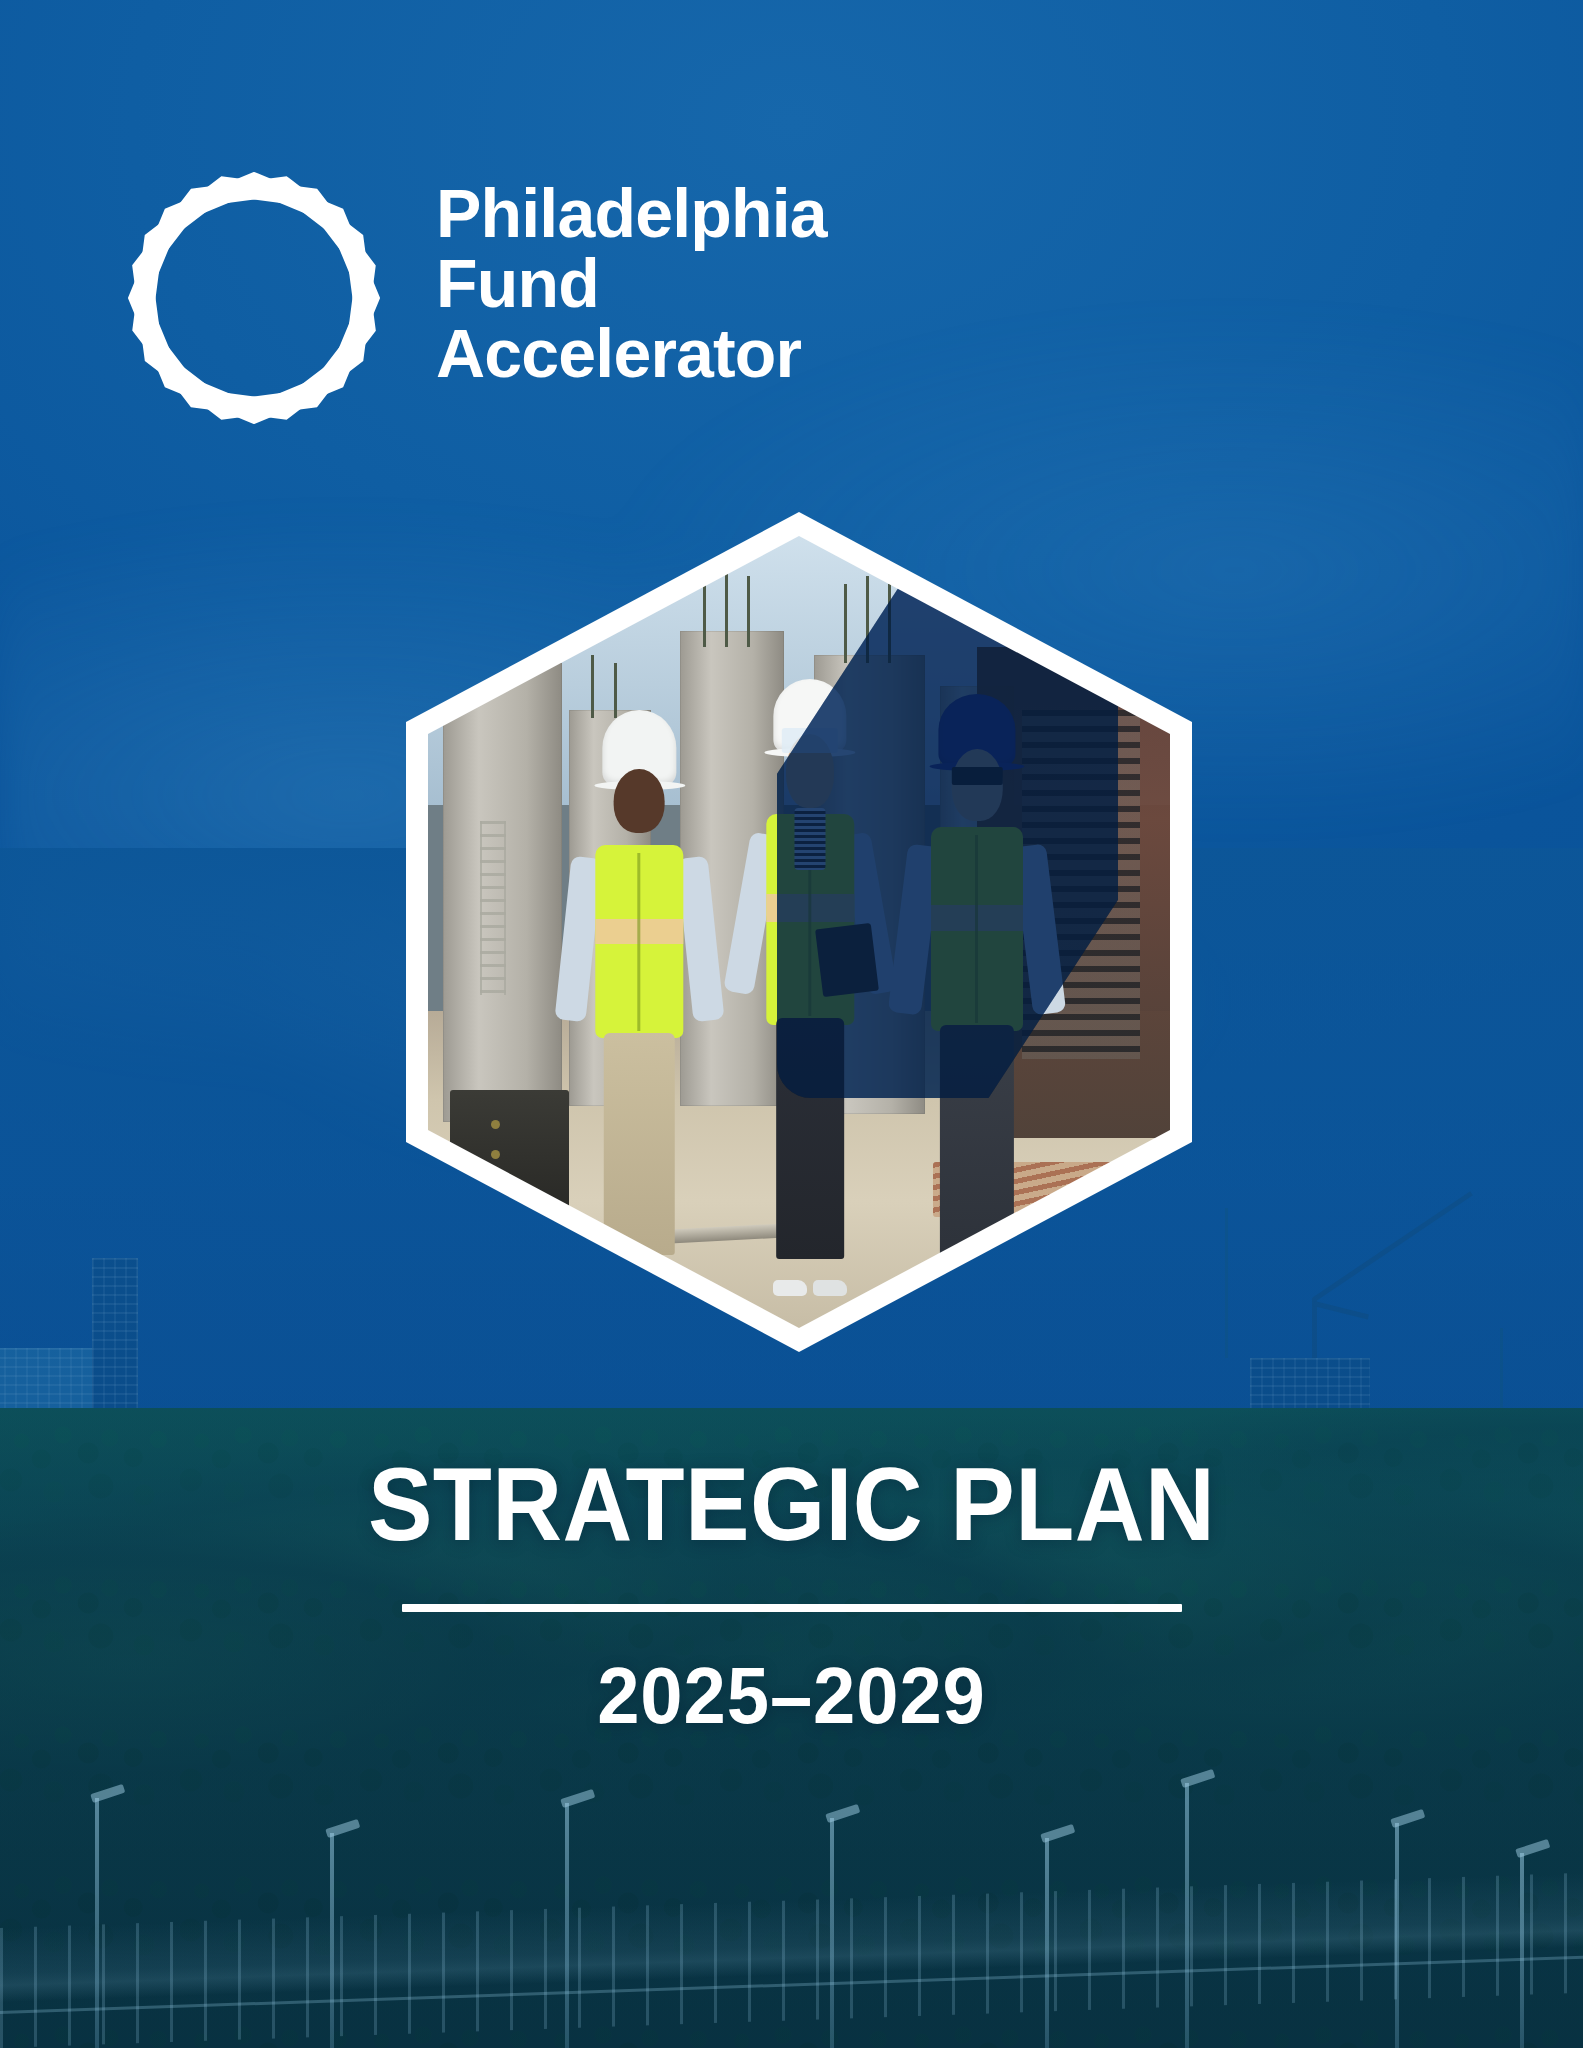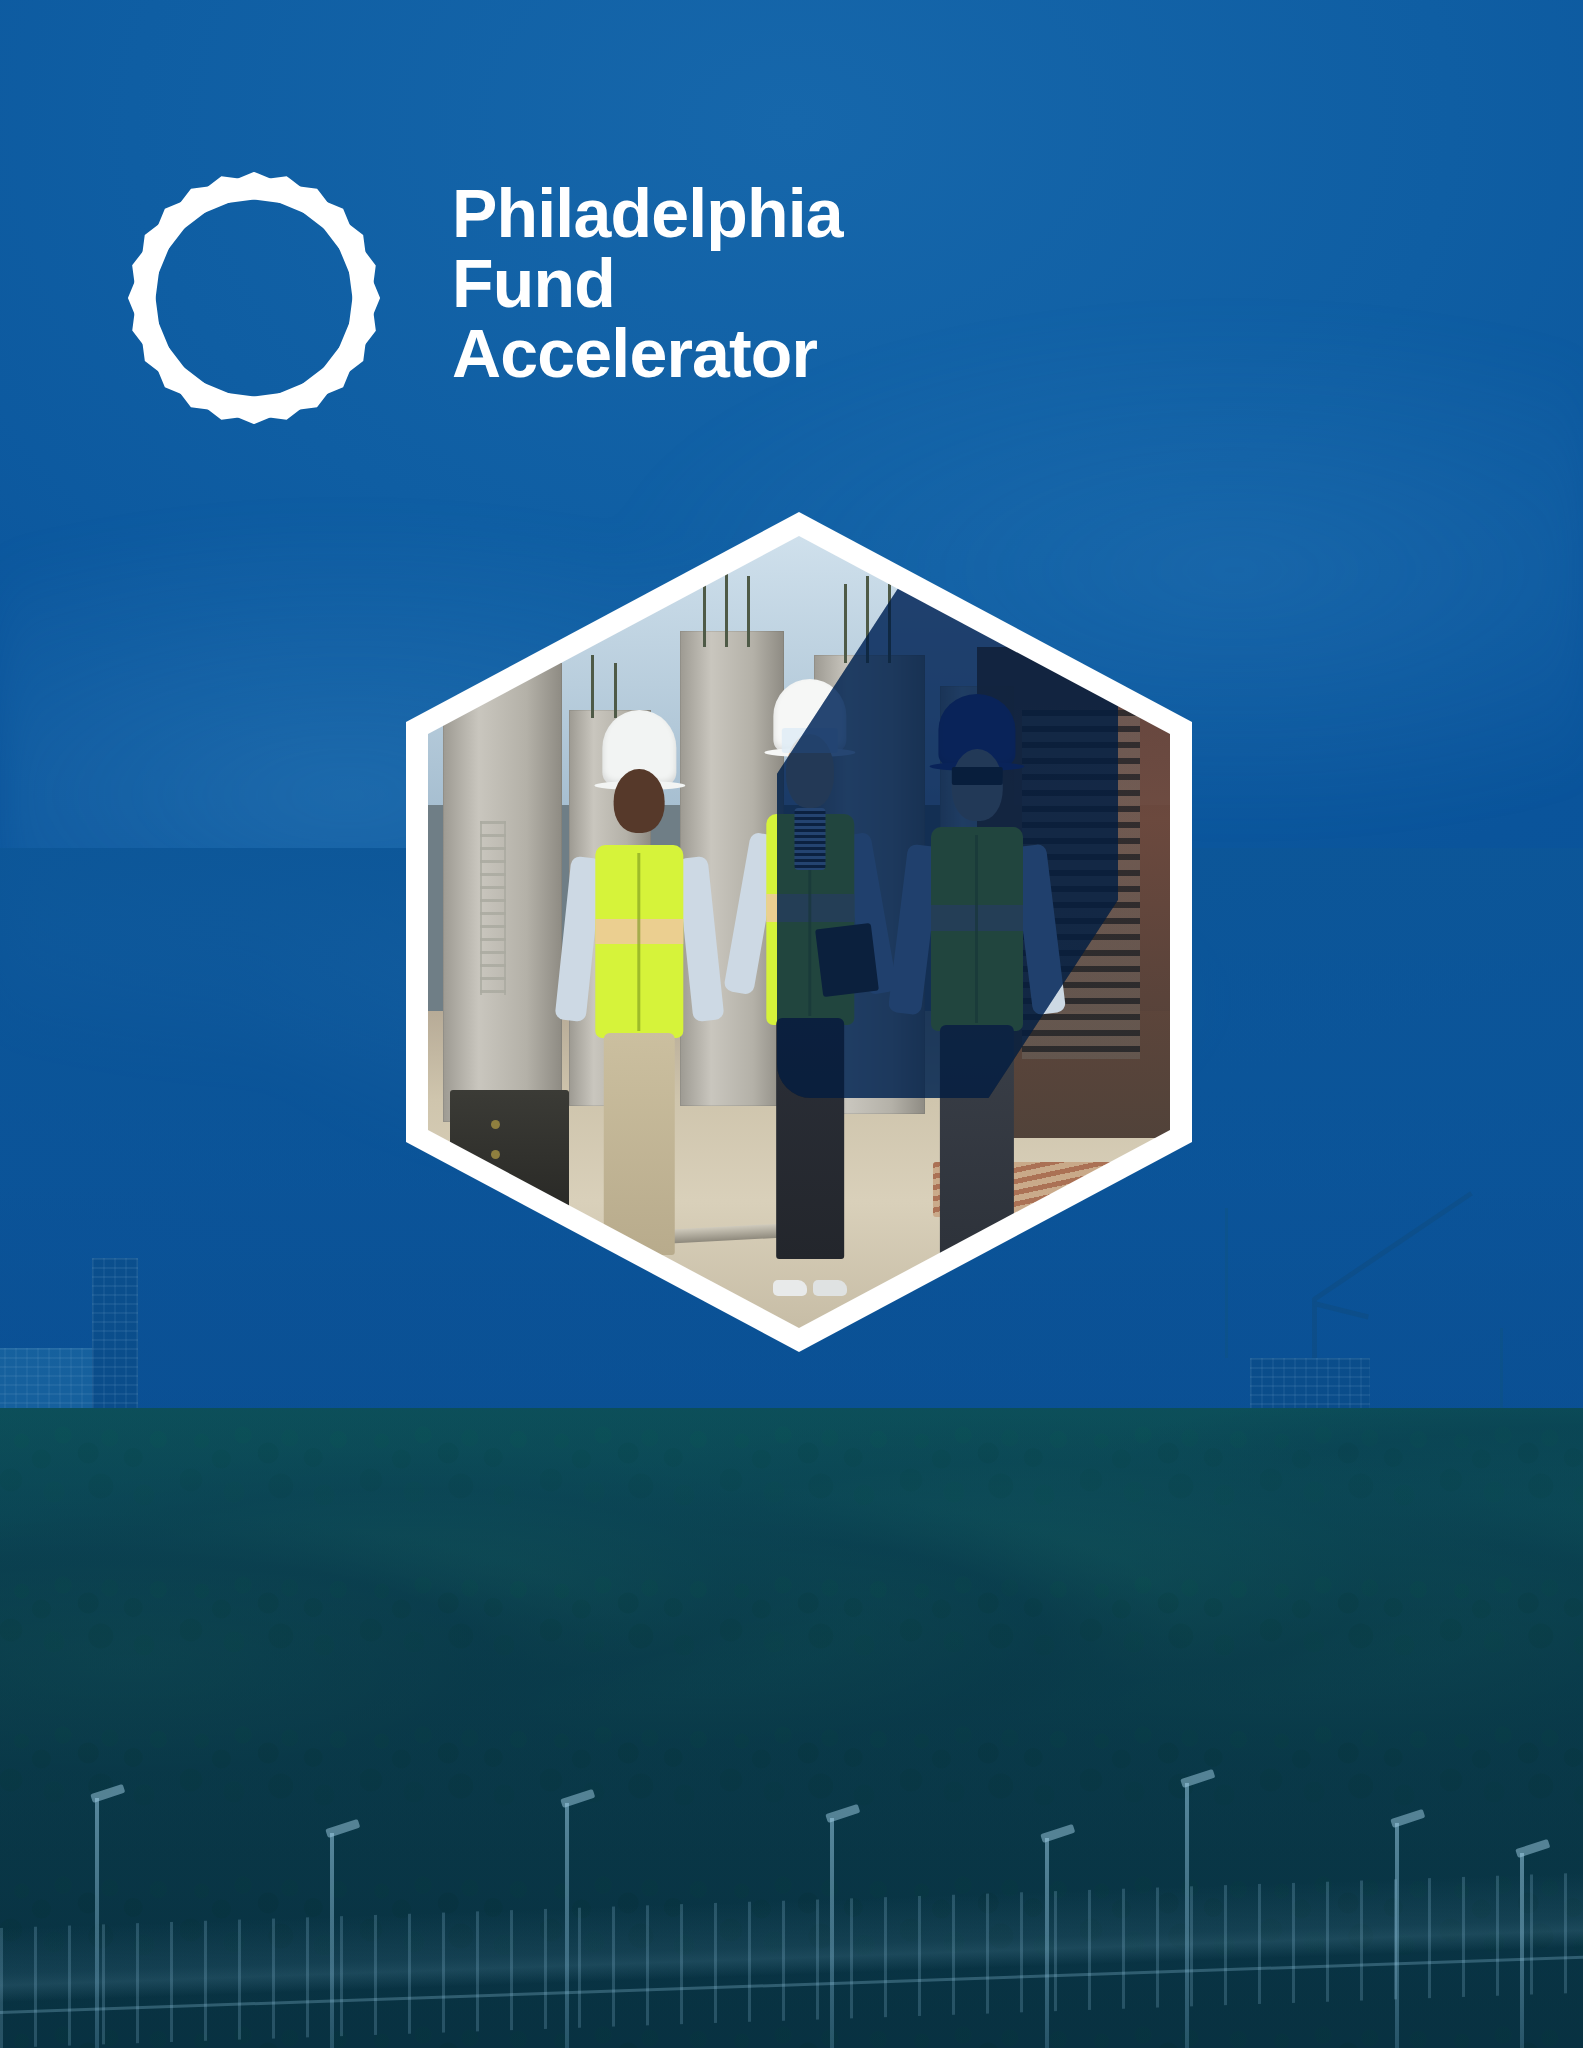--- a/index.html
+++ b/index.html
@@ -117,21 +117,21 @@
       linear-gradient(to bottom, rgba(0,0,0,0) 0%, rgba(120,175,205,.10) 38%, rgba(130,185,212,.16) 48%, rgba(0,0,0,0) 62%);
     transform:skewY(-2deg); transform-origin:left bottom;
   }
   .guardrail2{
     position:absolute; left:0; right:0; bottom:34px; height:3px;
     background:rgba(150,205,230,.28);
     transform:skewY(-2deg); transform-origin:left bottom;
   }
 
   
-  .logo-block{ position:absolute; left:128px; top:172px; display:flex; align-items:flex-start;gap:16px; }
+  .logo-block{ position:absolute; left:128px; top:172px; display:flex; align-items:flex-start; }
   .logo-mark{ position:relative; width:252px; height:252px; flex:0 0 252px; }
   .logo-mark svg{ display:block; width:100%; height:100%; }
   .wordmark{
     margin-left:56px; margin-top:6px;
     color:#ffffff;
     font-weight:800;
     font-size:68px;
     line-height:1.03;
     letter-spacing:-0.012em;
   }
@@ -437,14 +437,19 @@
           <div class="w-shoe" style="left:20%; bottom:0; width:26%; background:#7a6a4e;"></div>
           <div class="w-shoe" style="right:20%;bottom:0; width:26%; background:#85755a;"></div>
         </div>
 
         <div class="navy-shape"></div>
         <div class="navy-shape2"></div>
       </div>
     </div>
   </div>
 
+  <div class="title-block">
+    <div class="main-title">STRATEGIC PLAN</div>
+    <div class="rule"></div>
+    <div class="sub-title">2025–2029</div>
+  </div>
 
 </div>
 
 </body></html>

